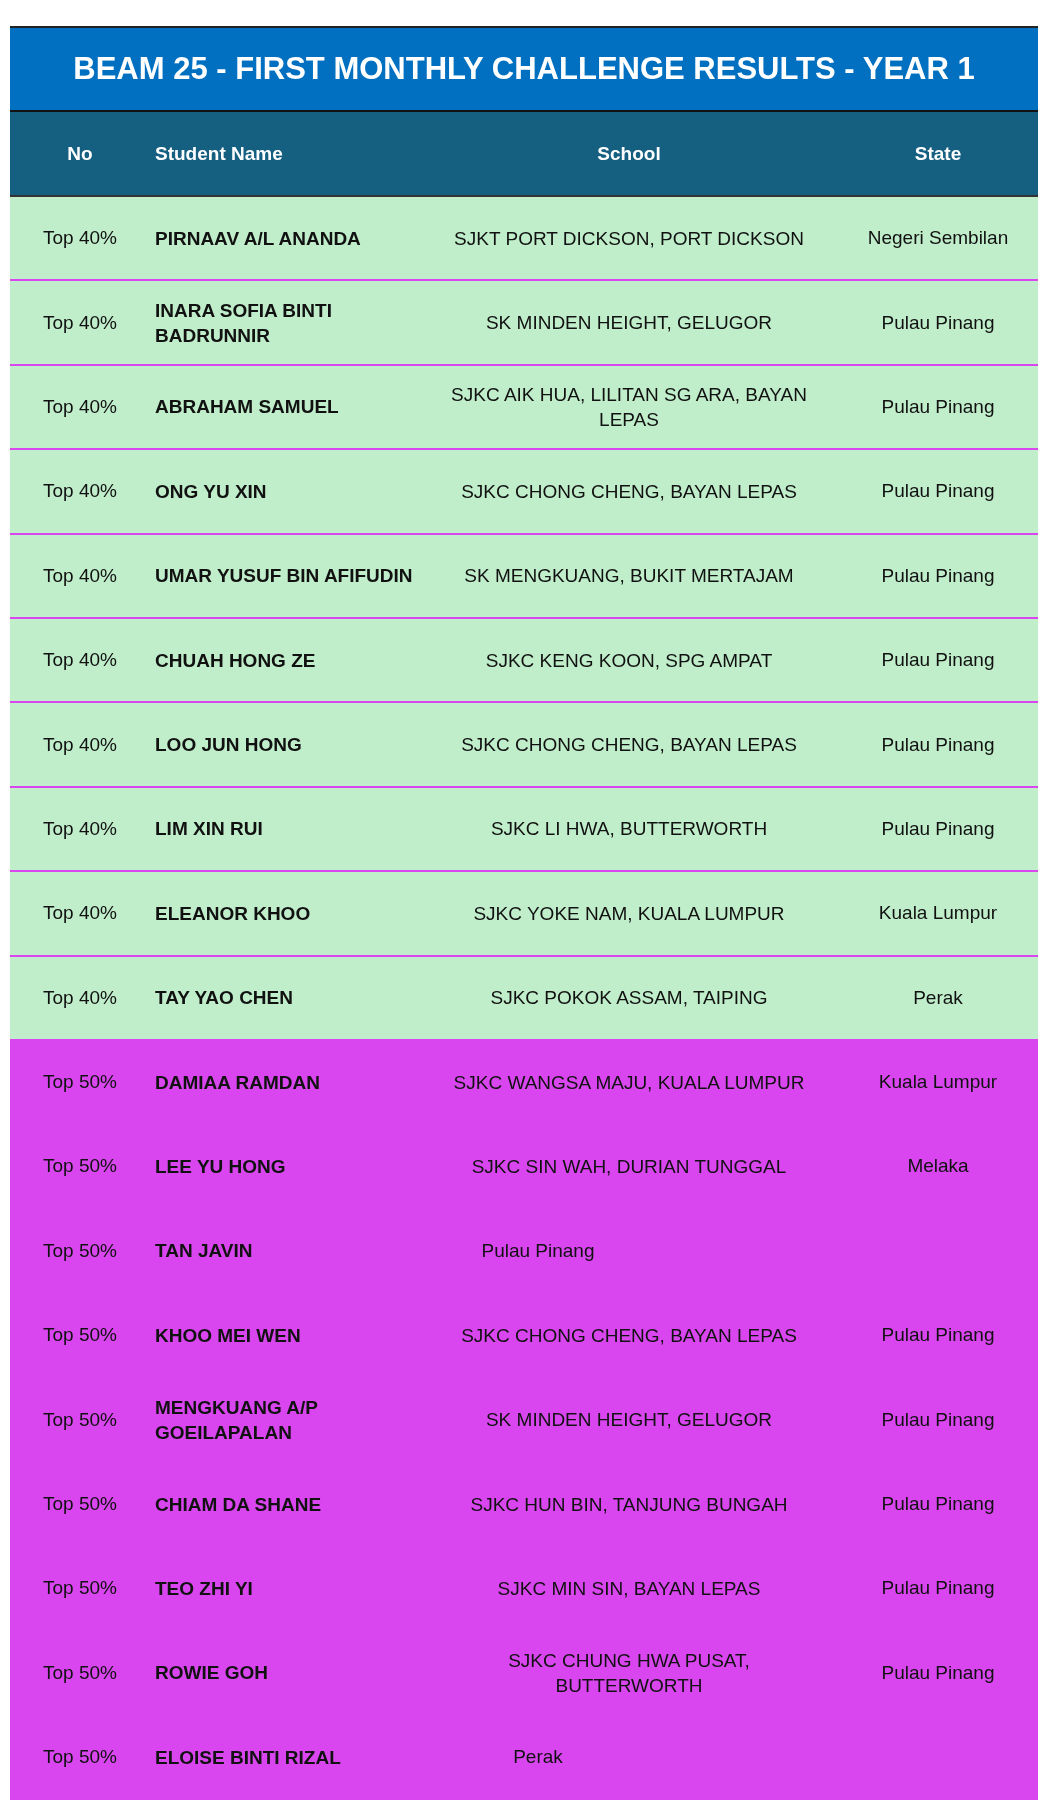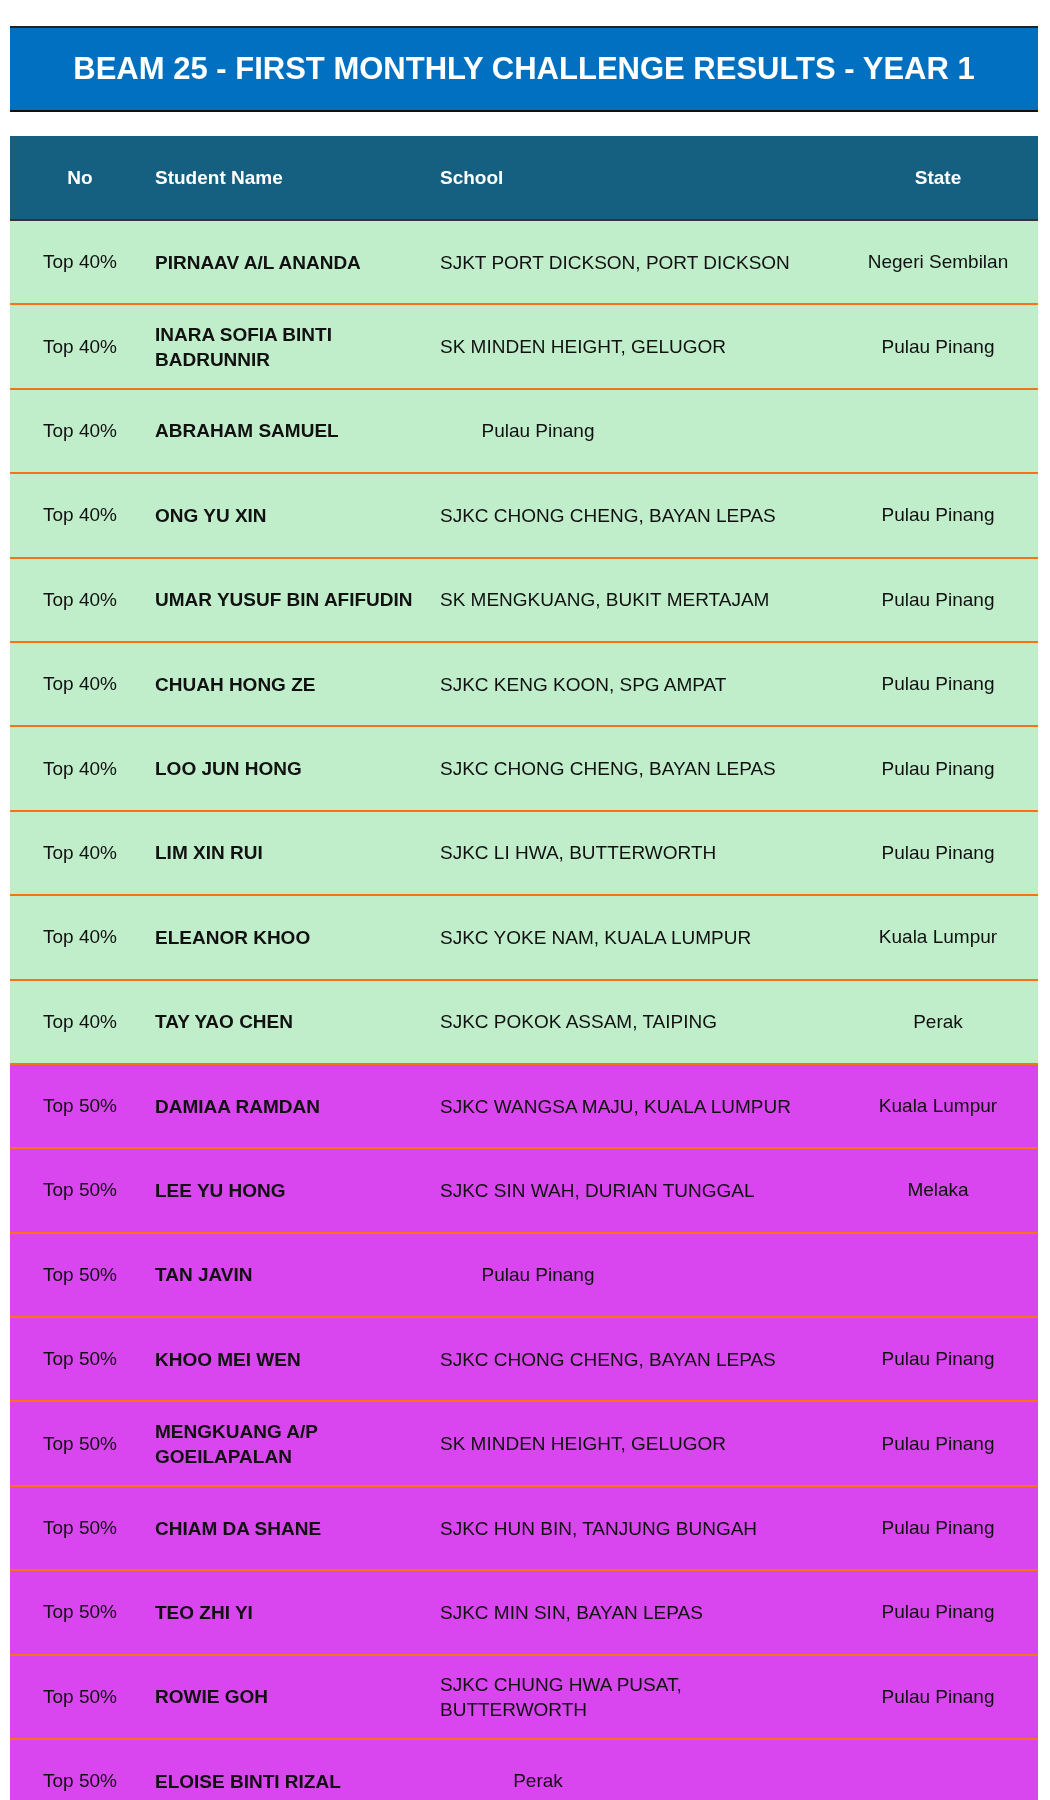--- a/index.html
+++ b/index.html
@@ -1,26 +1,26 @@
 <!DOCTYPE html>
 <html><head>
 <meta charset="utf-8">
 <style>
   html, body { margin:0; padding:0; background:#ffffff; }
   body { width:1050px; height:1800px; position:relative; font-family:"Liberation Sans", sans-serif; color:#111; }
   .table { position:absolute; left:10px; top:26px; width:1028px; border-top:2px solid #222; }
   .title-band { height:84px; background:#0170c0; color:#fff; display:flex; align-items:center; justify-content:center; font-weight:bold; font-size:31px; border-bottom:2px solid #111; box-sizing:border-box; }
-  .row { display:flex; align-items:center; height:84.4px; box-sizing:border-box; border-bottom:2px solid #f97316; font-size:19px; }
-  .header-row { background:#155f80; color:#fff; font-weight:bold; height:85px; border-bottom:2px solid #333;margin-top:24px; }
+  .row { display:flex; align-items:center; height:84.4px; box-sizing:border-box; border-bottom:2px solid #d946ef; font-size:19px; }
+  .header-row { background:#155f80; color:#fff; font-weight:bold; height:85px; border-bottom:2px solid #333; }
   .row.green { background:#c0eecb; }
   .row.blue { background:#d946ef; }
   .c-no { width:140px; text-align:center; flex:none; }
   .c-name { width:288px; padding-left:5px; flex:none; font-weight:bold; line-height:25px; box-sizing:border-box; }
   .header-row .c-name { padding-left:5px; }
-  .c-school { width:400px; padding-left:2px; flex:none; line-height:25px; box-sizing:border-box; padding-right:20px; }
+  .c-school { width:400px; padding-left:2px; flex:none; line-height:25px; box-sizing:border-box; padding-right:20px;text-align:center; }
   .c-state { width:200px; text-align:center; flex:none; }
 </style>
 </head>
 <body>
 
 <div class="table">
   <div class="title-band">BEAM 25 - FIRST MONTHLY CHALLENGE RESULTS - YEAR 1</div>
   <div class="row header-row">
     <div class="c-no">No</div>
     <div class="c-name">Student Name</div>
@@ -36,20 +36,21 @@
       </div>
       <div class="row green">
         <div class="c-no">Top 40%</div>
         <div class="c-name">INARA SOFIA BINTI BADRUNNIR</div>
         <div class="c-school">SK MINDEN HEIGHT, GELUGOR</div>
         <div class="c-state">Pulau Pinang</div>
       </div>
       <div class="row green">
         <div class="c-no">Top 40%</div>
         <div class="c-name">ABRAHAM SAMUEL</div>
+        <div class="c-school">SJKC AIK HUA, LILITAN SG ARA, BAYAN LEPAS</div>
         <div class="c-state">Pulau Pinang</div>
       </div>
       <div class="row green">
         <div class="c-no">Top 40%</div>
         <div class="c-name">ONG YU XIN</div>
         <div class="c-school">SJKC CHONG CHENG, BAYAN LEPAS</div>
         <div class="c-state">Pulau Pinang</div>
       </div>
       <div class="row green">
         <div class="c-no">Top 40%</div>

